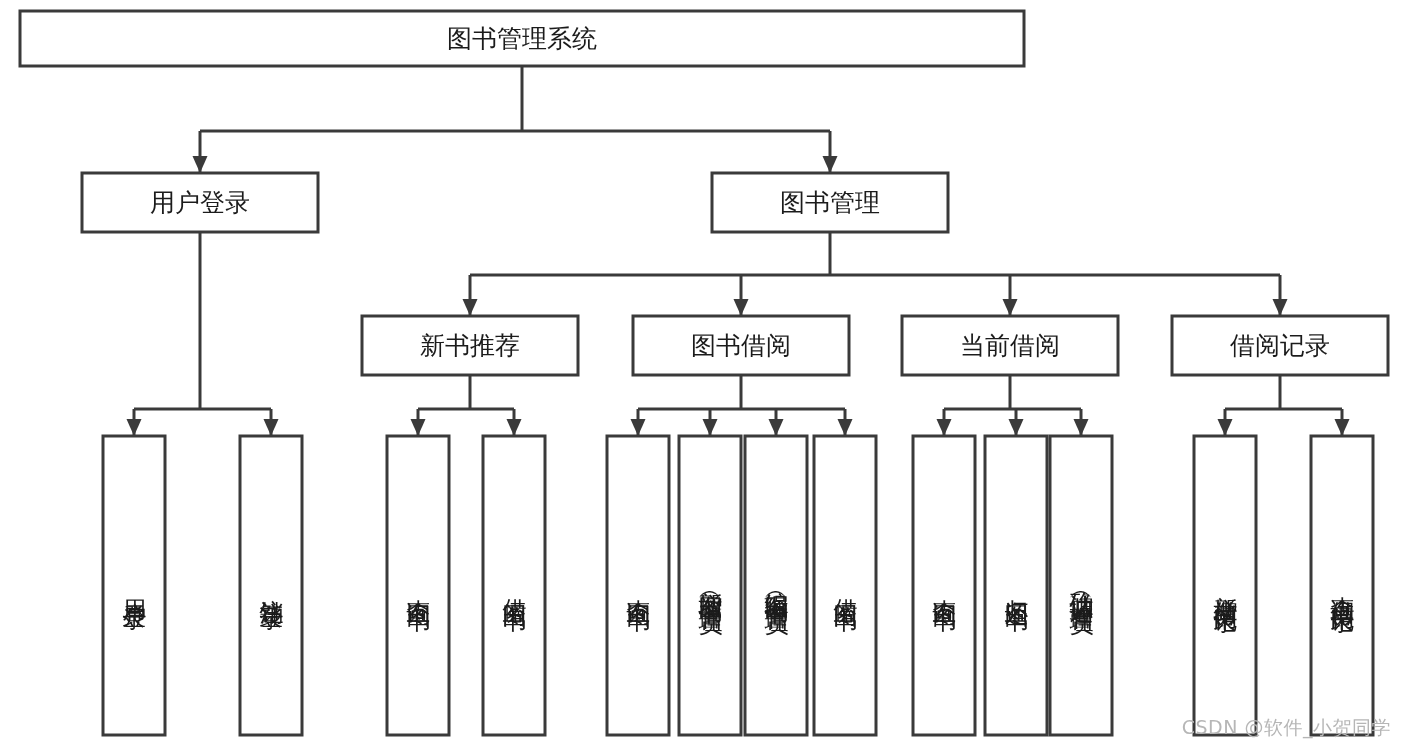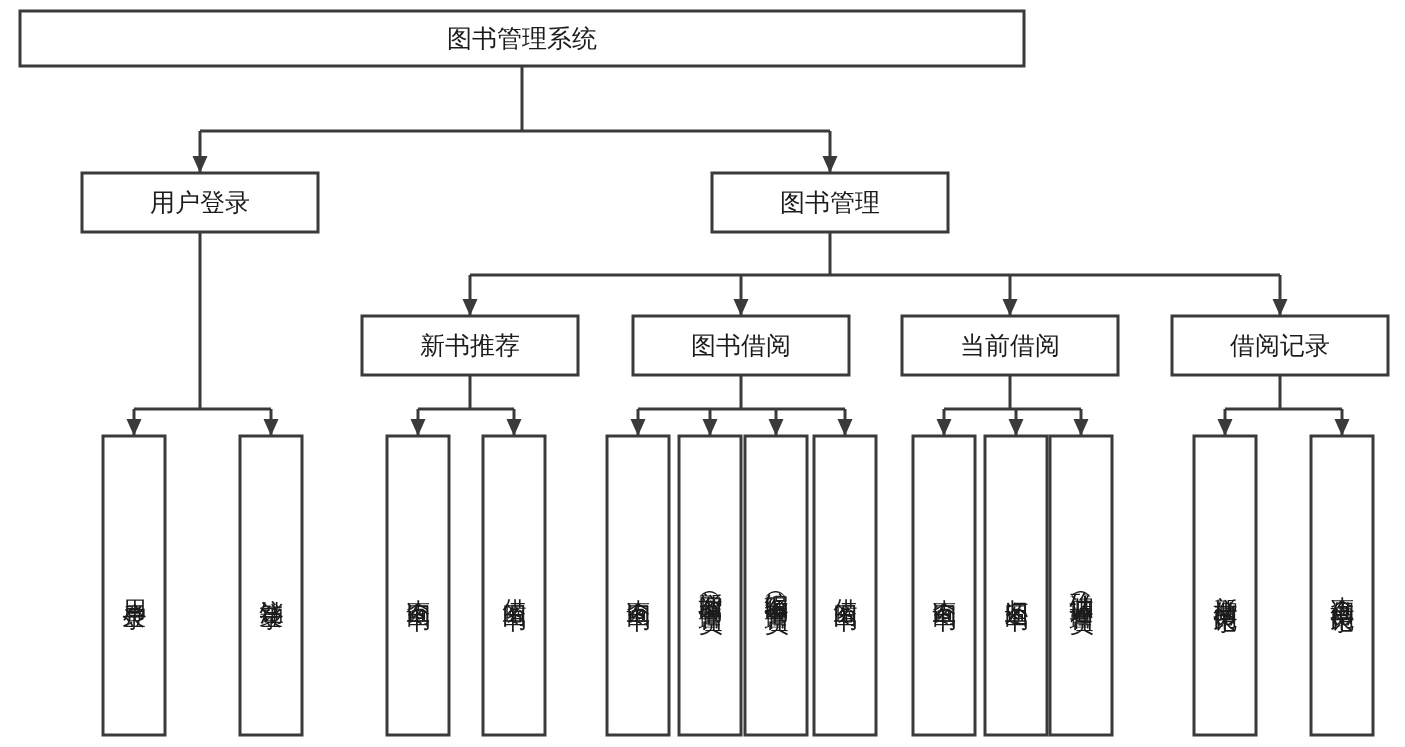--- a/index.html
+++ b/index.html
@@ -208,14 +208,15 @@
         <span class="leaf-label-text">确认归还（管理员）</span>
       </div>
       <div class="leaf-label-box" style="left: 1194px; top: 436px; width: 62px; height: 299px;">
         <span class="leaf-label-text">新增借阅记录</span>
       </div>
       <div class="leaf-label-box" style="left: 1311px; top: 436px; width: 62px; height: 299px;">
         <span class="leaf-label-text">查询借阅记录</span>
       </div>
     </div>
 
+  <div id="watermark">CSDN @软件_小贺同学</div>
 
 </div>
 
 </body></html>

